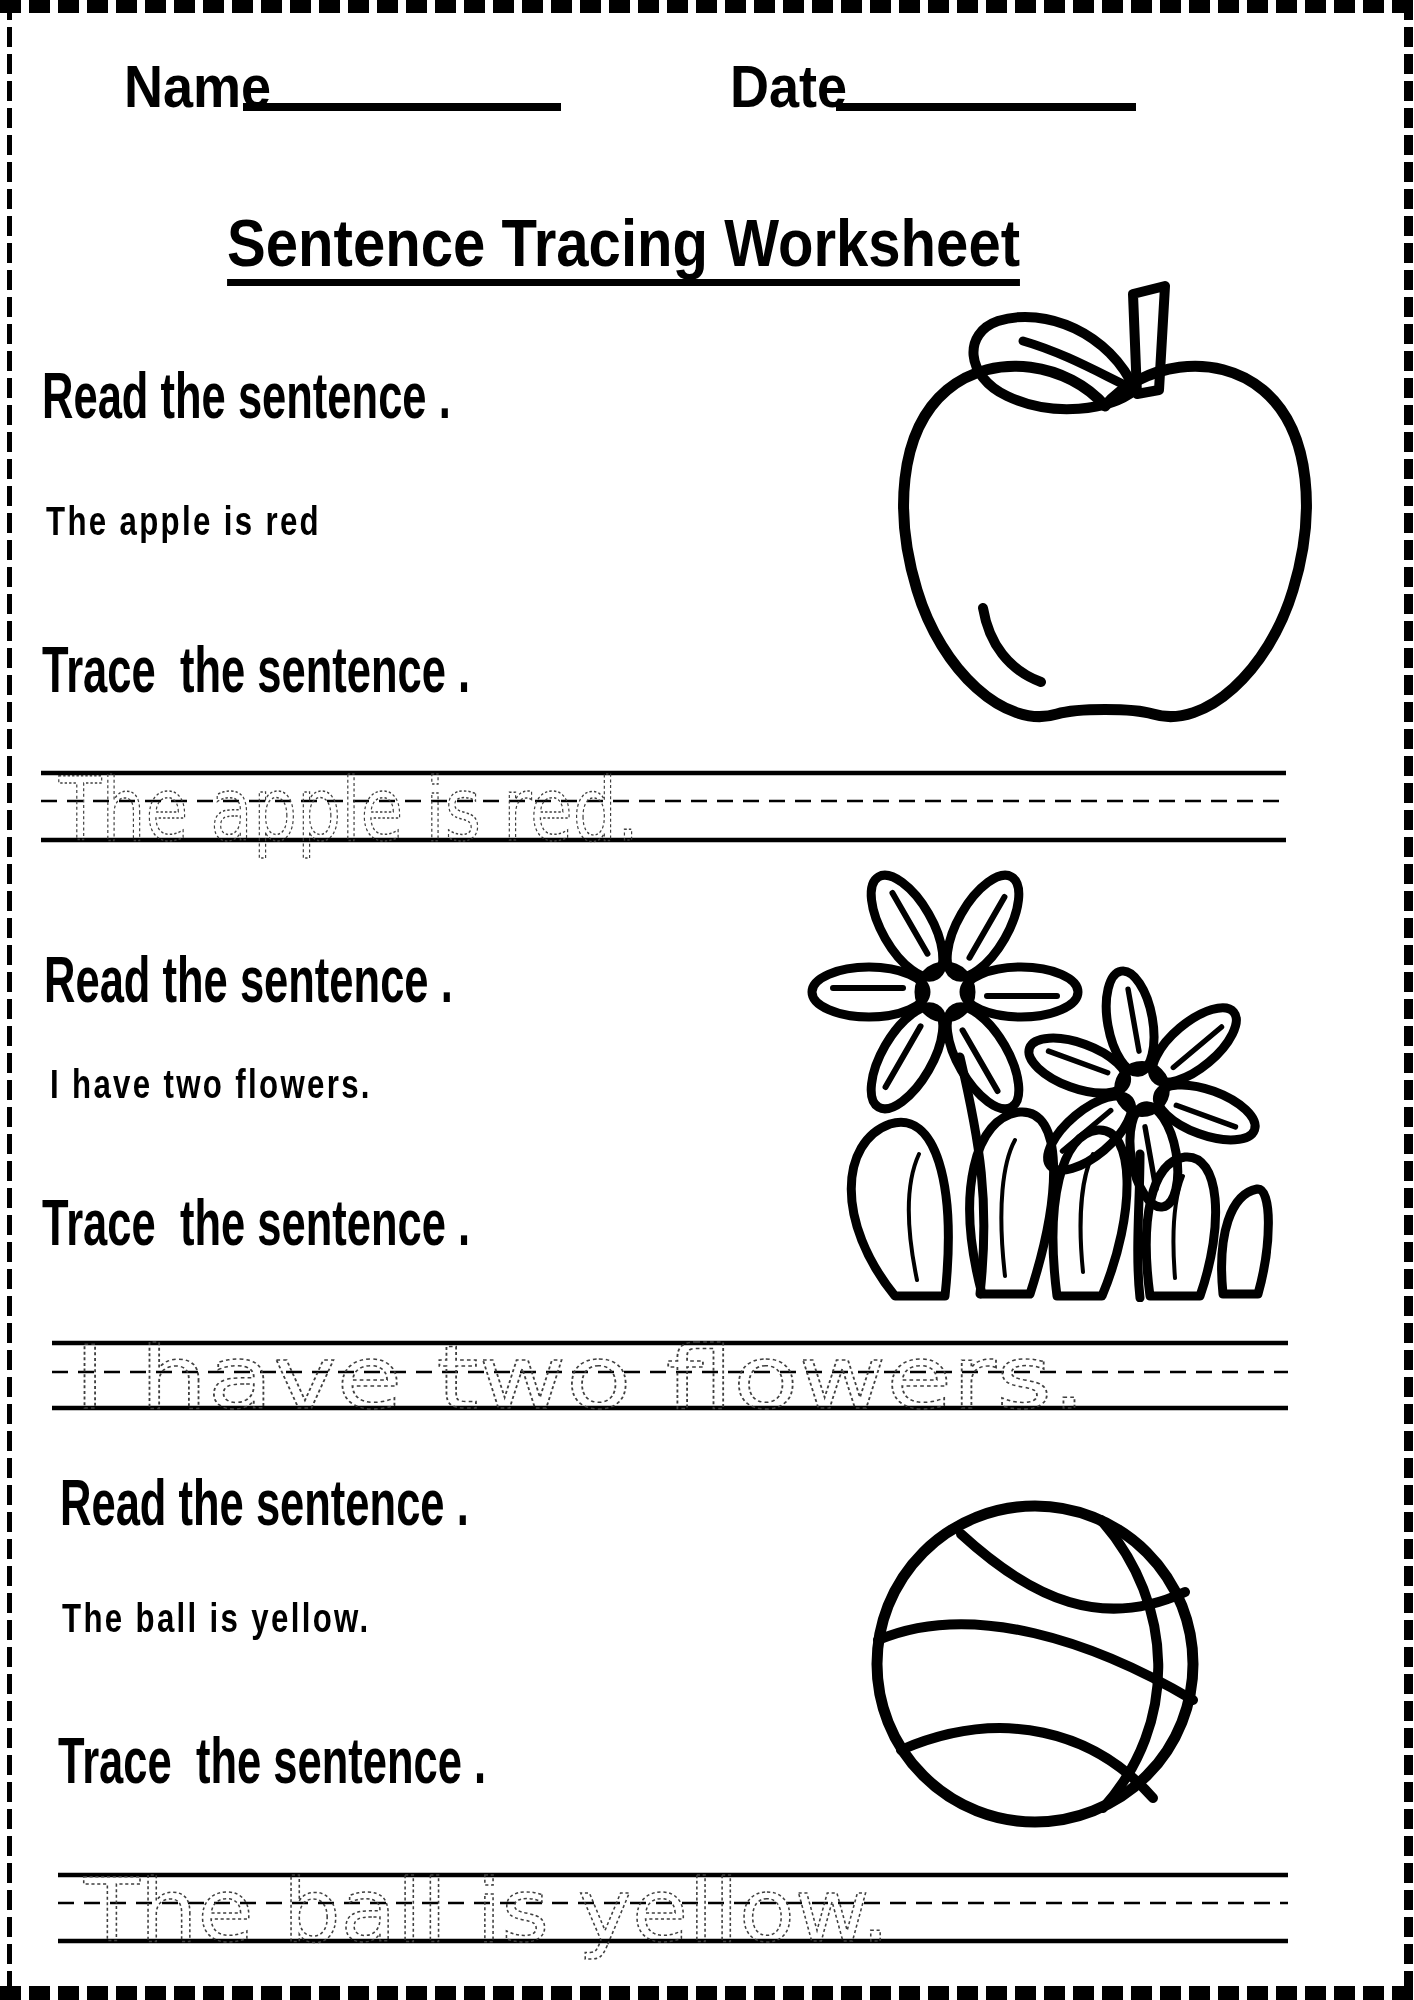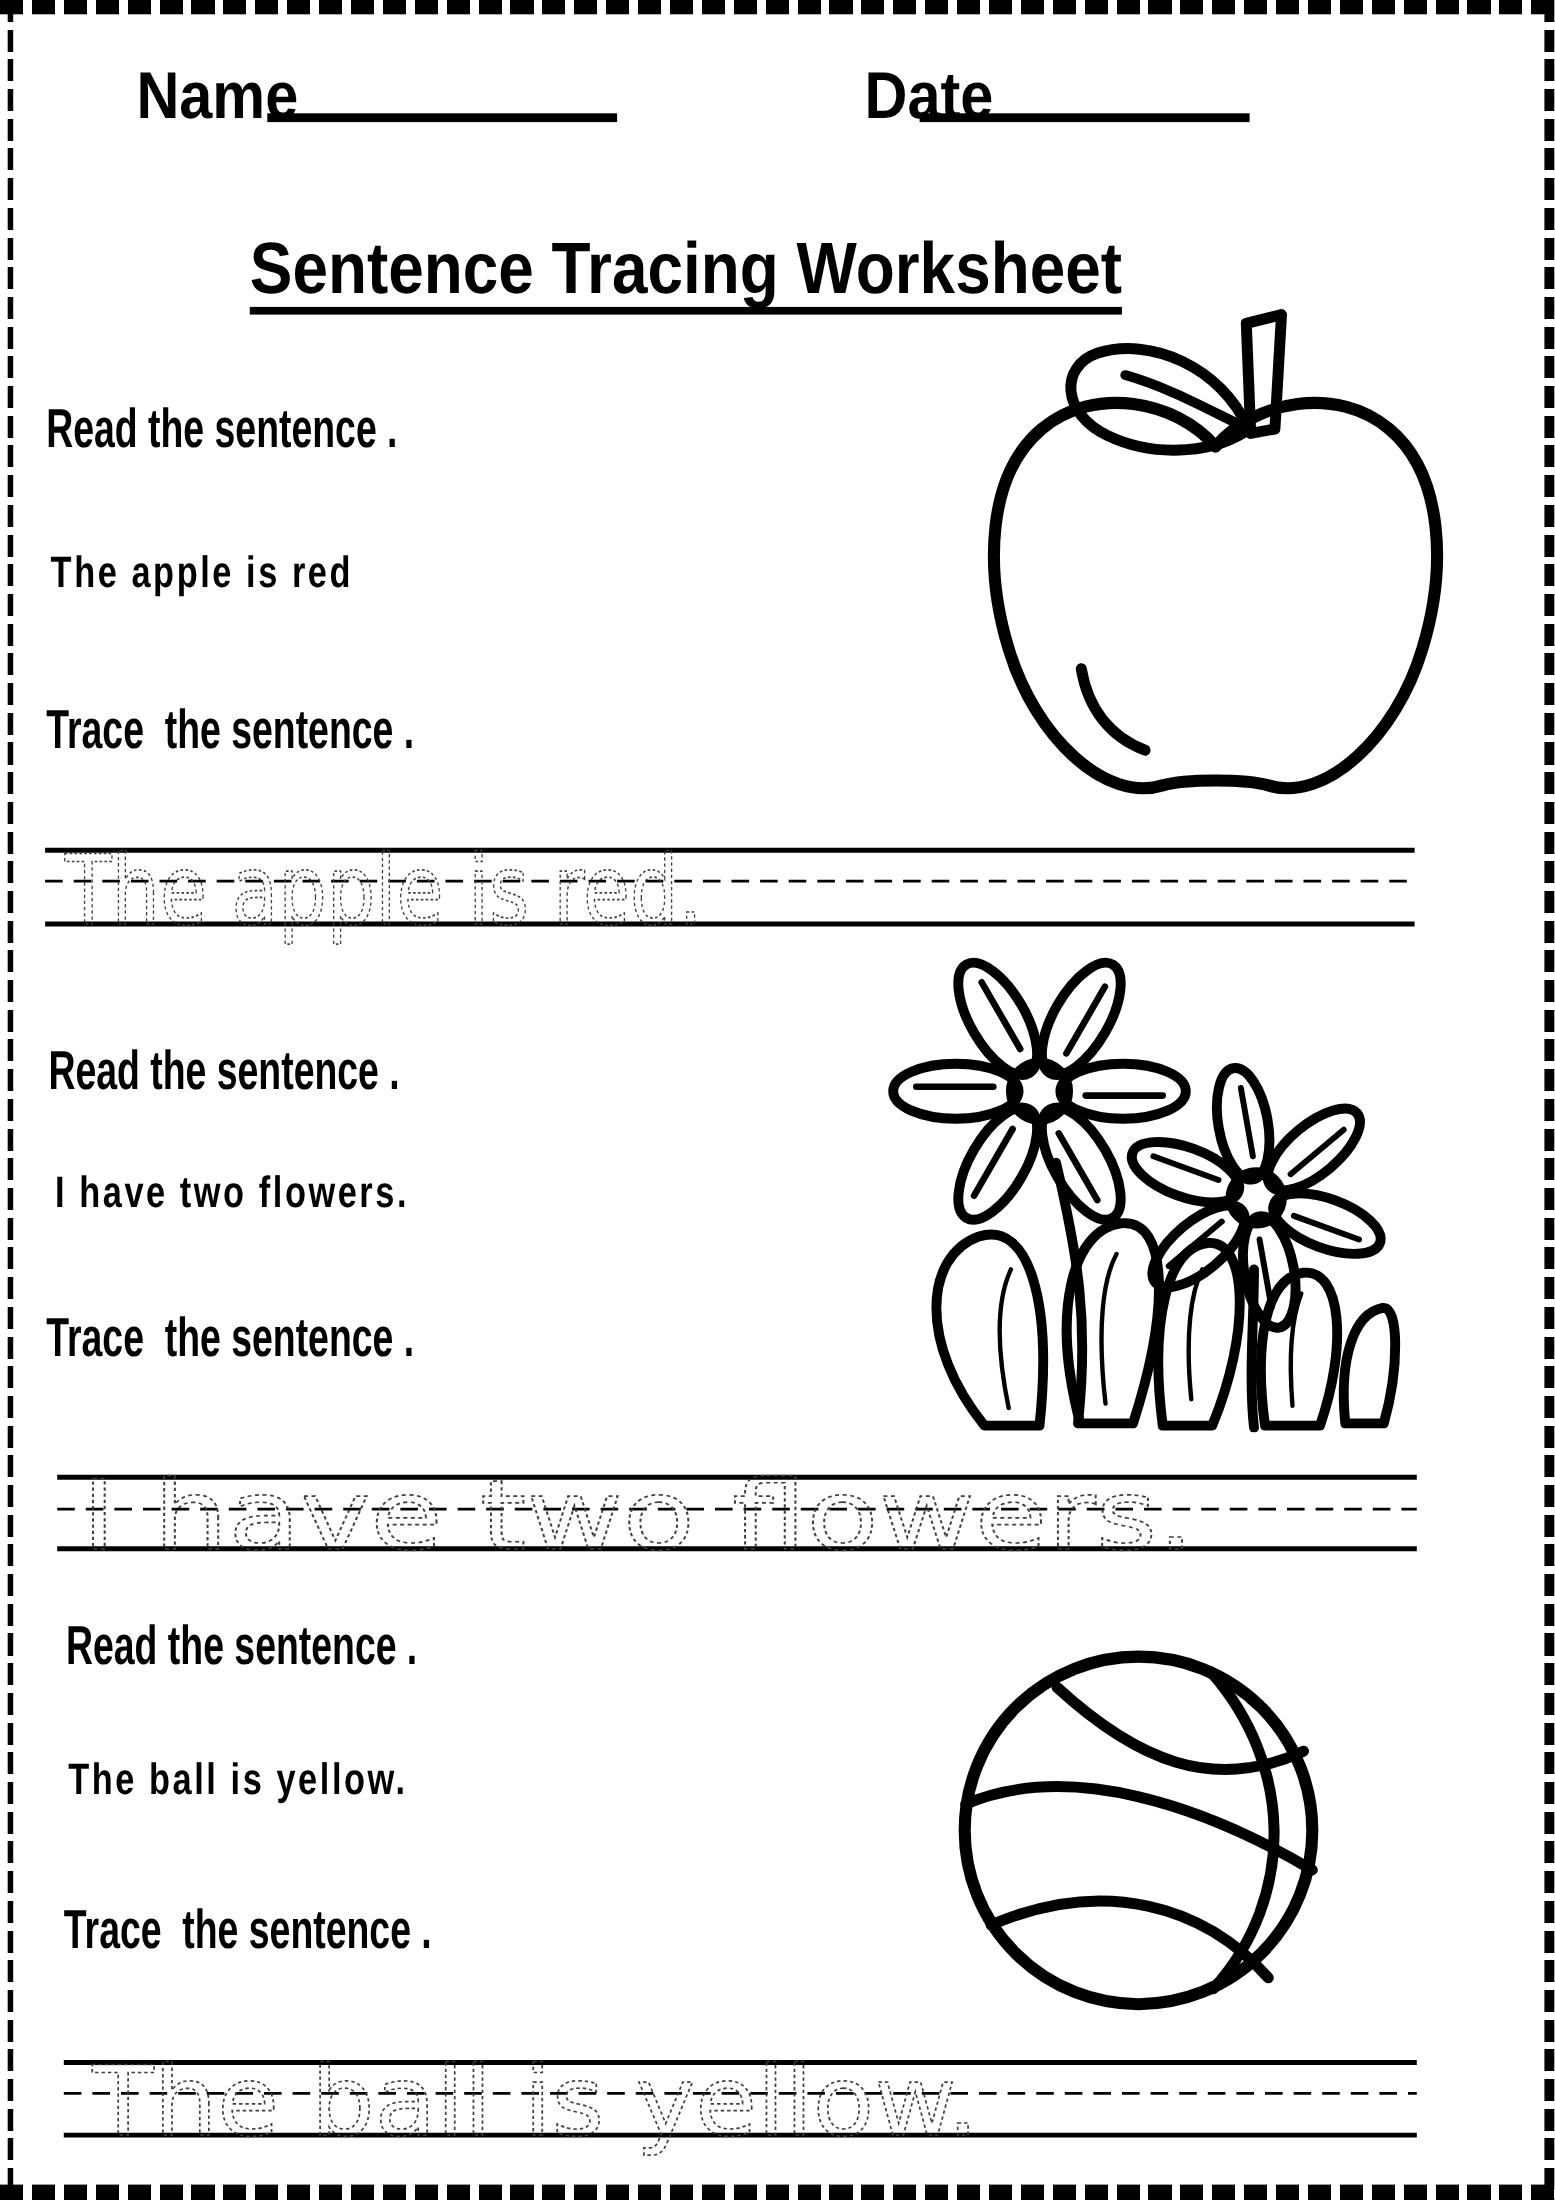--- a/index.html
+++ b/index.html
@@ -23,21 +23,21 @@
   .cond88c{display:inline-block;transform:scaleX(0.88);transform-origin:center top;}
   .cond90{display:inline-block;transform:scaleX(0.90);transform-origin:0 0;}
 
   .hdr-label{font-size:60px;font-weight:bold;}
   .blank-line{position:absolute;height:8px;background:#000;}
 
   .title-wrap{position:absolute;top:210px;left:0;width:1248px;text-align:center;}
   .title{font-size:66px;font-weight:bold;line-height:1;white-space:pre;
     padding-bottom:3px;border-bottom:7px solid #000;}
 
-  .read-label,.trace-label{font-size:50px;font-weight:bold;text-align:center;}
+  .read-label,.trace-label{font-size:64px;font-weight:bold;text-align:center;}
   .sentence{font-size:40px;font-weight:bold;letter-spacing:3px;}
 
   .guide{position:absolute;overflow:visible;}
   .guide svg{overflow:visible;display:block;}
   .guide-solid{stroke:#000;stroke-width:4.5;}
   .guide-dashed{stroke:#000;stroke-width:2.5;stroke-dasharray:16 10;}
   .trace-text{fill:none;stroke:#3f3f3f;stroke-width:1.5;stroke-dasharray:3 2.6;
     font-family:"DejaVu Sans",sans-serif;font-size:88px;}
 
   .art{position:absolute;}
@@ -46,21 +46,21 @@
 </head>
 <body>
 
 <div class="border-h border-top"></div>
 <div class="border-h border-bottom"></div>
 <div class="border-v border-left"></div>
 <div class="border-v border-right"></div>
 
 <div class="abs hdr-label" style="left:124px;top:57px;"><span class="cond90">Name</span></div>
 <div class="blank-line" style="left:243px;top:103px;width:318px;"></div>
-<div class="abs hdr-label" style="left:786px;top:57px;"><span class="cond90">Date</span></div>
+<div class="abs hdr-label" style="left:730px;top:57px;"><span class="cond90">Date</span></div>
 <div class="blank-line" style="left:836px;top:103px;width:300px;"></div>
 
 <div class="title-wrap">
   <span class="title cond88c">Sentence Tracing Worksheet</span>
 </div>
 
 <div class="abs read-label" style="left:42px;top:364px;"><span class="cond68">Read the sentence .</span></div>
 <div class="abs sentence" style="left:46px;top:501px;"><span class="cond78">The apple is red</span></div>
 <div class="abs trace-label" style="left:42px;top:638px;"><span class="cond68">Trace  the sentence .</span></div>
 

